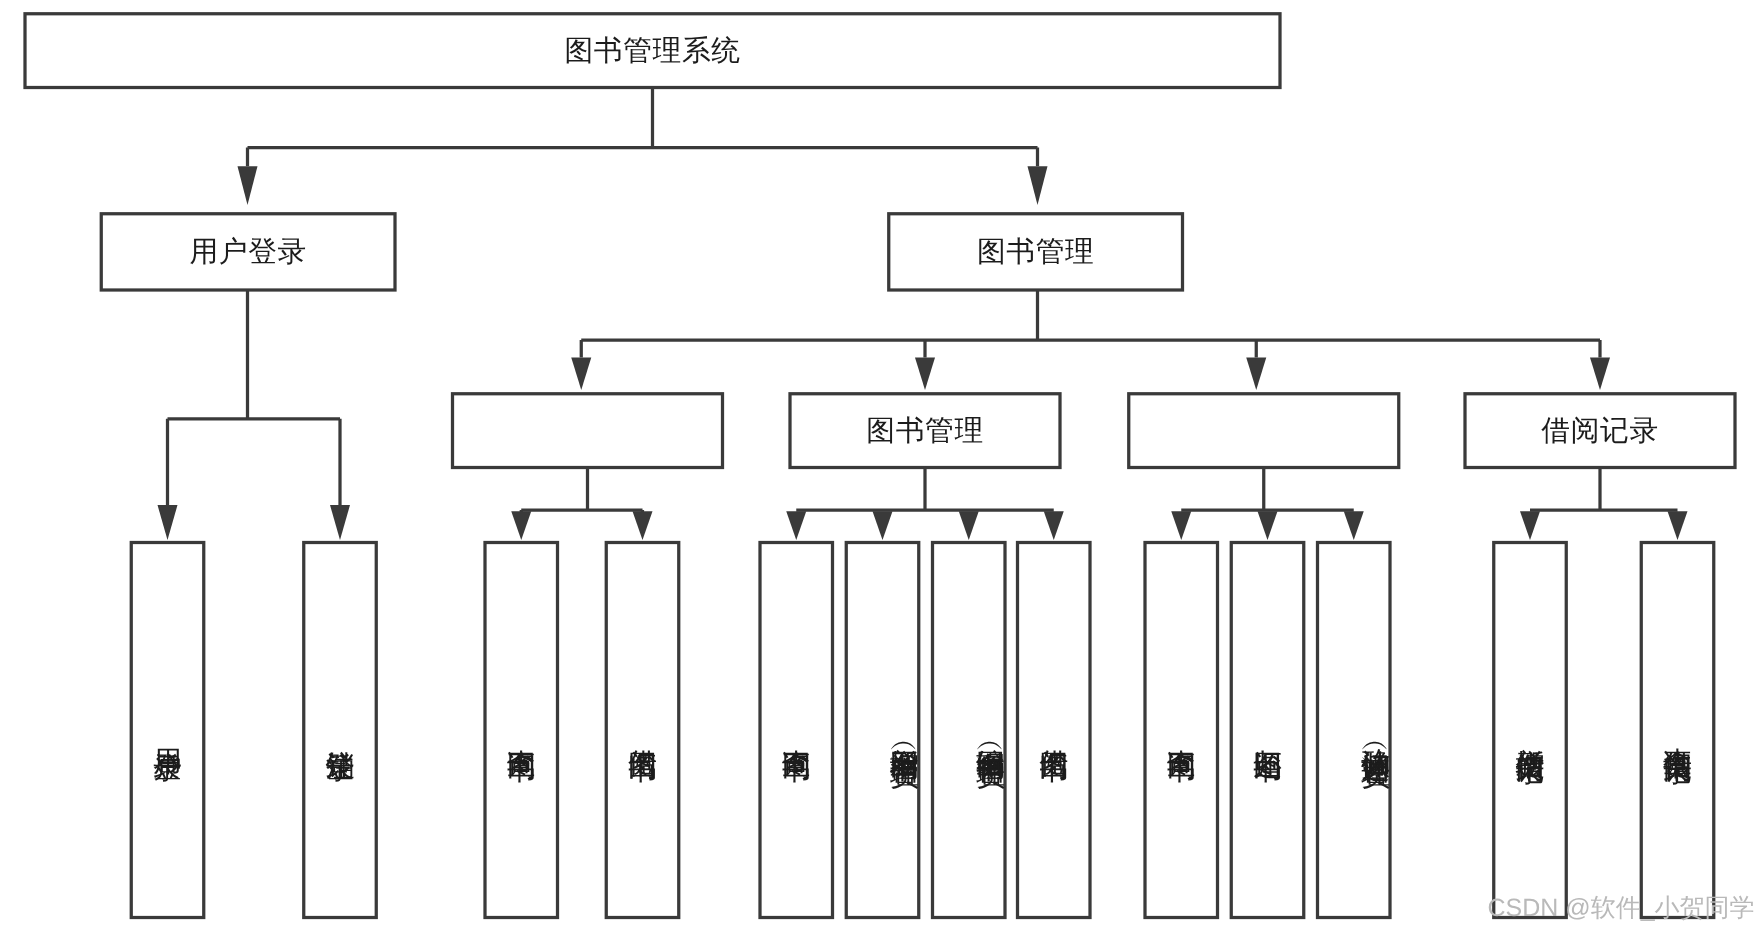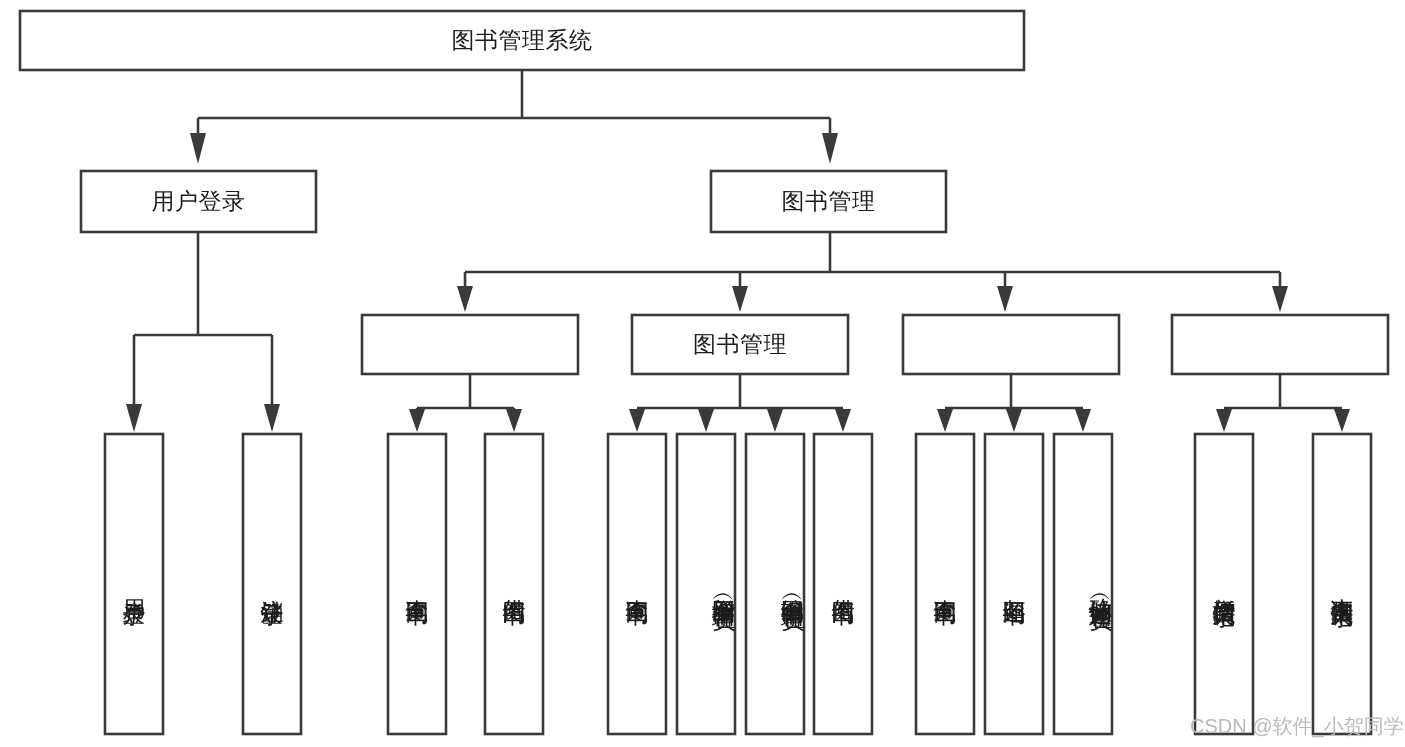--- a/index.html
+++ b/index.html
@@ -182,20 +182,21 @@
     <rect class="node-box" x="1195" y="434" width="58" height="300"></rect>
     <rect class="node-box" x="1313" y="434" width="58" height="300"></rect>
   </svg>
 
   <div class="node-label-h" style="left:20px; top:11px; width:1004px; height:59px;">图书管理系统</div>
 
   <div class="node-label-h" style="left:81px; top:171px; width:235px; height:61px;">用户登录</div>
   <div class="node-label-h" style="left:711px; top:171px; width:235px; height:61px;border-radius:20px;">图书管理</div>
 
   <div class="node-label-h" style="left:632px; top:315px; width:216px; height:59px;">图书管理</div>
+  <div class="node-label-h" style="left:1172px; top:315px; width:216px; height:59px;">借阅记录</div>
 
   <div class="node-label-v" style="left:105px; top:434px; width:58px; height:300px;">用户登录</div>
   <div class="node-label-v" style="left:243px; top:434px; width:58px; height:300px;">注销登录</div>
   <div class="node-label-v" style="left:388px; top:434px; width:58px; height:300px;">查询图书</div>
   <div class="node-label-v" style="left:485px; top:434px; width:58px; height:300px;">借阅图书</div>
   <div class="node-label-v" style="left:608px; top:434px; width:58px; height:300px;">查询图书</div>
   <div class="node-label-v v-start" style="left:677px; top:440px; width:58px; height:294px;">新增图书（管理员）</div>
   <div class="node-label-v v-start" style="left:746px; top:440px; width:58px; height:294px;">编辑图书（管理员）</div>
   <div class="node-label-v" style="left:814px; top:434px; width:58px; height:300px;">借阅图书</div>
   <div class="node-label-v" style="left:916px; top:434px; width:58px; height:300px;">查询图书</div>

